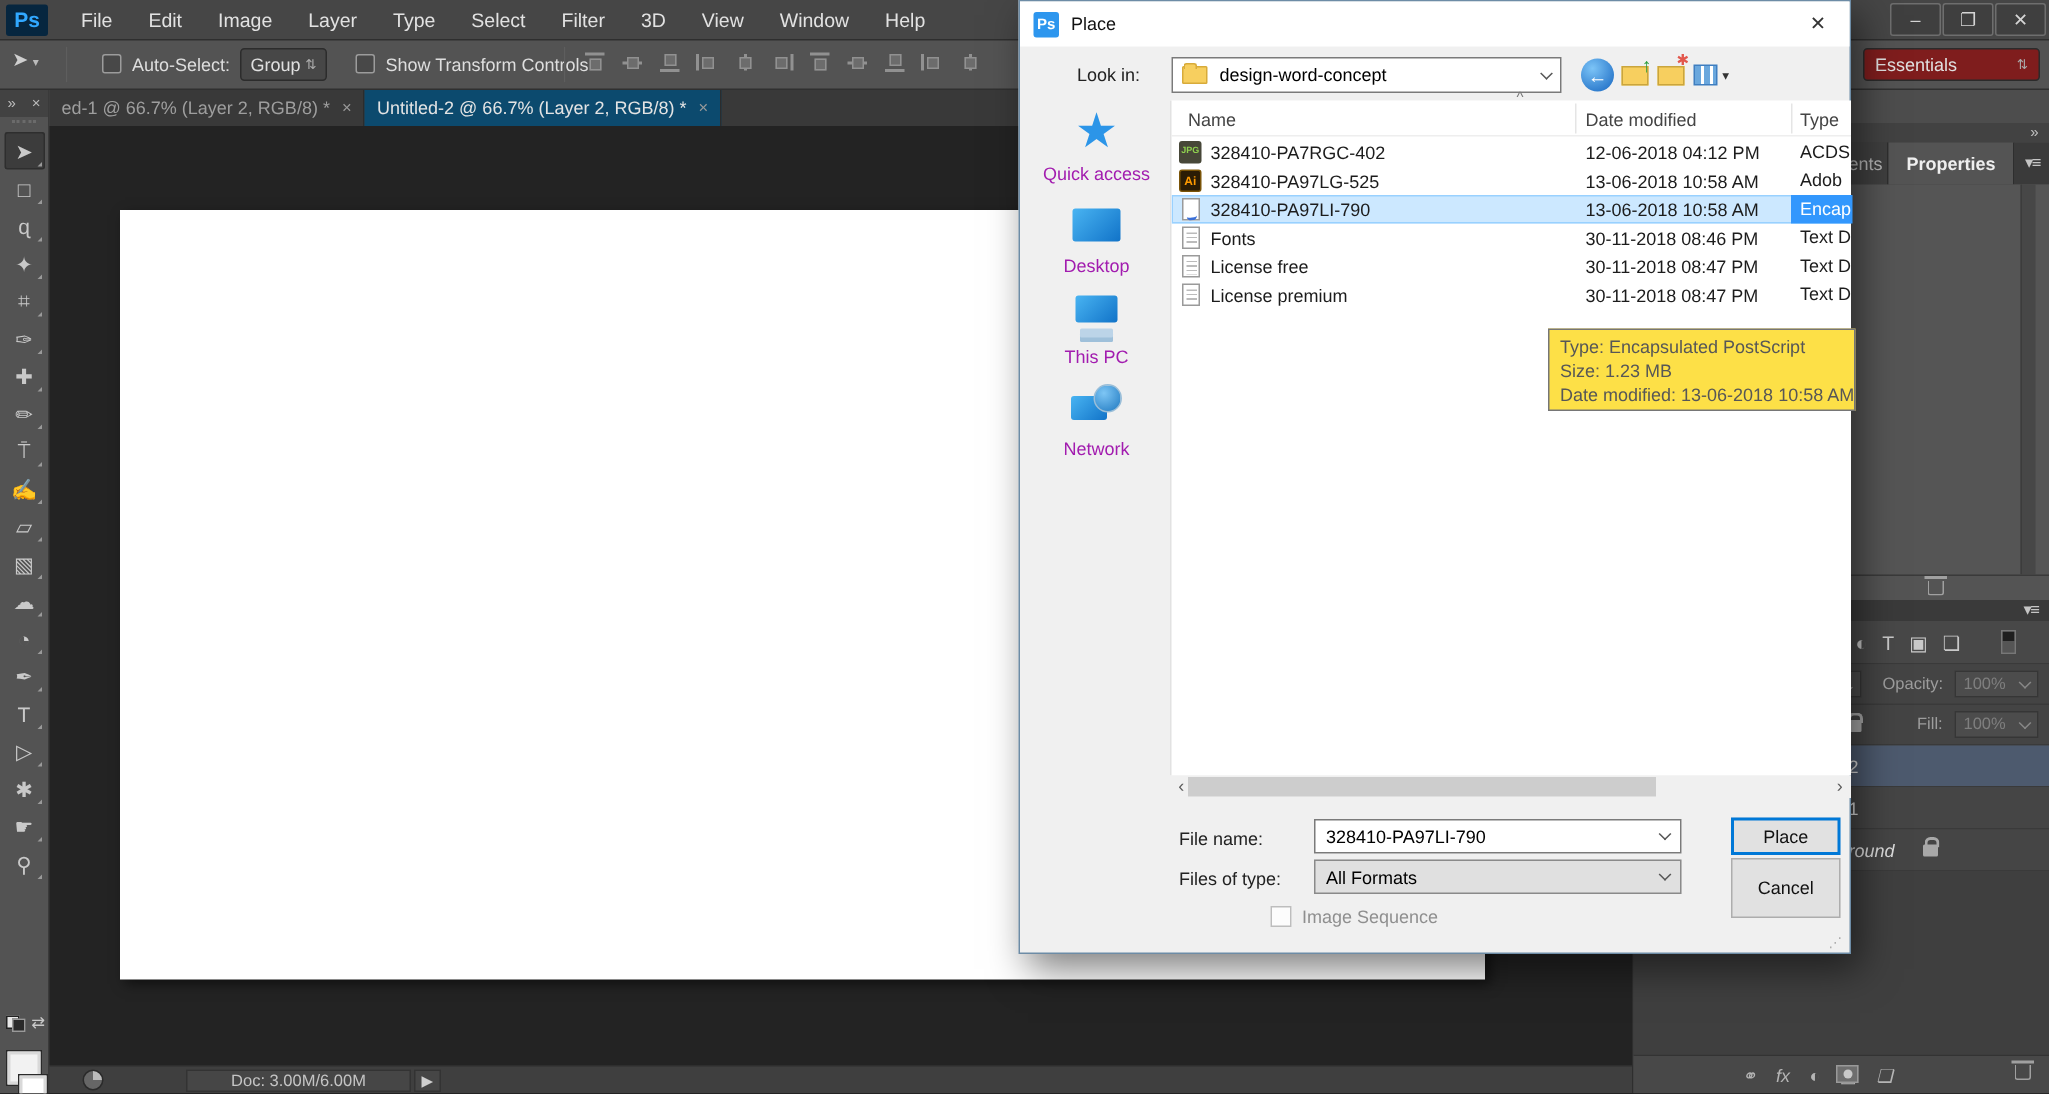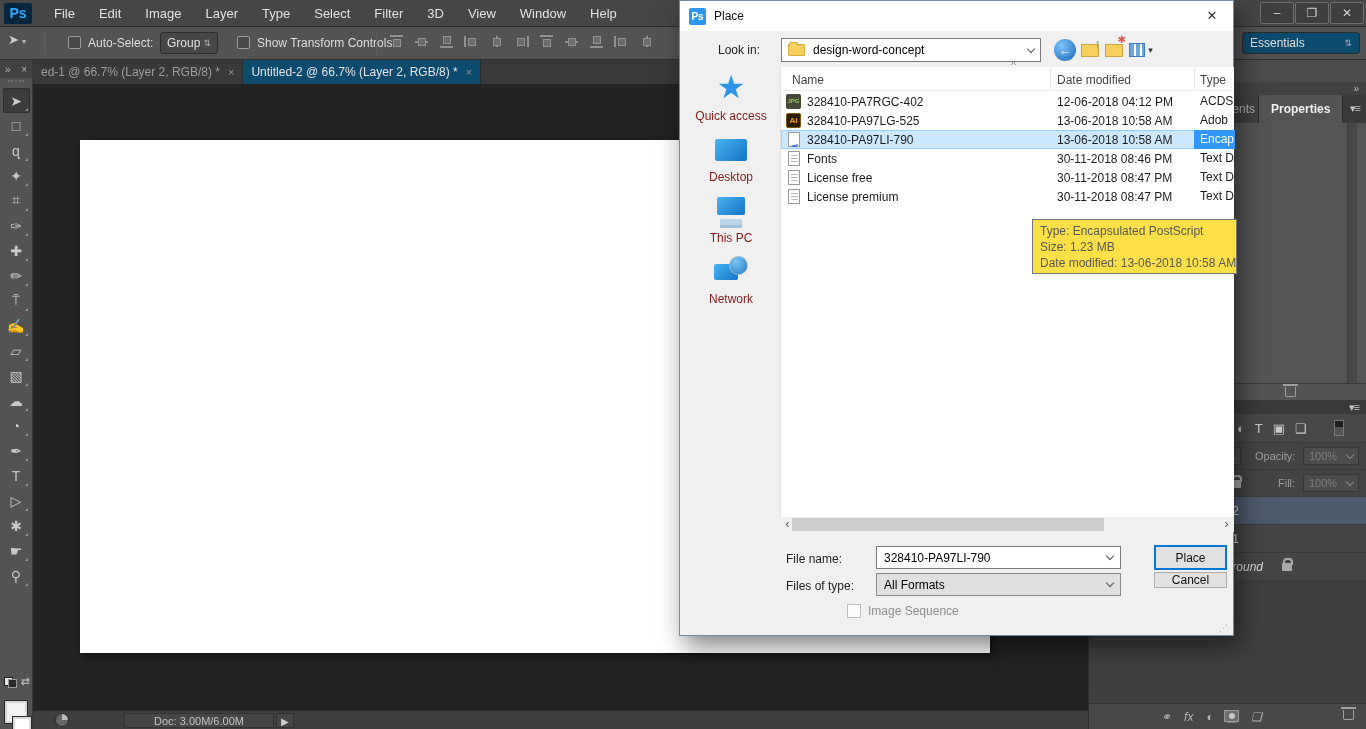--- a/index.html
+++ b/index.html
@@ -31,21 +31,21 @@
   .alico[class*="bottom"]::before{bottom:1px;left:2px;right:2px;height:2px;}
   .alico[class*="bottom"]::after{bottom:5px;left:5px;}
   .alico[class*="vertical-centers"]::before{top:7px;left:2px;right:2px;height:2px;}
   .alico[class*="vertical-centers"]::after{top:4px;left:5px;}
   .alico[class*="left"]::before{left:1px;top:2px;bottom:2px;width:2px;}
   .alico[class*="left"]::after{left:5px;top:4px;}
   .alico[class*="right"]::before{right:1px;top:2px;bottom:2px;width:2px;}
   .alico[class*="right"]::after{right:5px;top:4px;}
   .alico[class*="horizontal-centers"]::before{left:8px;top:2px;bottom:2px;width:2px;}
   .alico[class*="horizontal-centers"]::after{left:5px;top:4px;}
-  #workspace-btn{position:absolute;right:6px;top:5px;width:118px;height:22px;background:#0c4a6e;border:1px solid #2b2b2b;border-radius:3px;color:#e0e0e0;display:flex;align-items:center;justify-content:space-between;padding:0 7px;font-size:12px;}
+  #workspace-btn{position:absolute;right:6px;top:5px;width:118px;height:22px;background:#7f1d1d;border:1px solid #2b2b2b;border-radius:3px;color:#e0e0e0;display:flex;align-items:center;justify-content:space-between;padding:0 7px;font-size:12px;}
 
   
   #tabbar{position:absolute;left:33px;top:60px;width:1055px;height:24px;background:#393939;display:flex;align-items:flex-end;}
   .doc-tab{height:24px;display:flex;align-items:center;padding:0 8px;font-size:12px;background:#393939;color:#9e9e9e;border-right:1px solid #2c2c2c;white-space:nowrap;}
   .doc-tab.active{background:#0c4a6e;color:#e4e4e4;}
   .doc-tab .tclose{margin-left:8px;color:#9a9a9a;font-size:11px;}
 
   
   #toolbar{position:absolute;left:0;top:60px;width:33px;height:669px;background:#535353;border-right:1px solid #3a3a3a;}
   #toolbar-head{height:18px;display:flex;align-items:center;justify-content:space-between;padding:0 5px;background:#424242;color:#bbb;font-size:10px;}
@@ -127,21 +127,21 @@
   #nav-back{left:374px;width:22px;height:22px;border-radius:50%;background:radial-gradient(circle at 35% 30%,#7cc4f7,#1565c0);color:#fff;font-size:13px;font-weight:bold;}
   #nav-up{left:399px;width:22px;height:22px;}
   #nav-up .mini-folder{position:relative;width:18px;height:13px;background:#f7cf5f;border:1px solid #caa53d;}
   #nav-up .up-arrow{position:absolute;top:-3px;right:0px;color:#2e9e3f;font-weight:bold;font-size:13px;}
   #nav-newfolder{left:423px;width:22px;height:22px;}
   #nav-newfolder .mini-folder{position:relative;width:18px;height:13px;background:#f7cf5f;border:1px solid #caa53d;}
   #nav-newfolder .nf-star{position:absolute;top:-5px;right:-1px;color:#e2574c;font-size:10px;}
   #nav-views{left:446px;width:30px;height:22px;gap:3px;}
   .views-grid{width:16px;height:14px;border:1px solid #3f7ec0;background-image:repeating-linear-gradient(90deg,#6aa7dd 0 4px,#fff 4px 6px),repeating-linear-gradient(#6aa7dd 0 3px,#fff 3px 5px);}
   #dlg-sidebar{position:absolute;left:4px;top:66px;width:94px;height:452px;display:flex;flex-direction:column;align-items:center;padding-top:4px;}
-  .side-item{width:90px;height:60px;margin-bottom:1px;text-align:center;color:#7f1d1d;font-size:12px;}
+  .side-item{width:90px;height:60px;margin-bottom:1px;text-align:center;color:#a21caf;font-size:12px;}
   .side-item .si{position:relative;width:38px;height:36px;margin:0 auto 2px;}
   .side-item[data-kind="quick"] .si::after{content:"★";position:absolute;left:0;right:0;top:-2px;color:#2c95e8;font-size:32px;line-height:36px;}
   .side-item[data-kind="desktop"] .si::before{content:"";position:absolute;left:3px;top:7px;width:32px;height:22px;border-radius:2px;background:linear-gradient(135deg,#49b4f2,#1173c8);}
   .side-item[data-kind="libraries"] .si::before{content:"";position:absolute;left:4px;top:6px;width:30px;height:22px;background:#fbd267;border-radius:2px;}
   .side-item[data-kind="libraries"] .si::after{content:"";position:absolute;left:4px;top:3px;width:13px;height:5px;background:#f0bc3e;border-radius:2px 2px 0 0;}
   .side-item[data-kind="pc"] .si::before{content:"";position:absolute;left:5px;top:4px;width:28px;height:18px;border-radius:2px;background:linear-gradient(135deg,#49b4f2,#1173c8);}
   .side-item[data-kind="pc"] .si::after{content:"";position:absolute;left:8px;bottom:4px;width:22px;height:6px;background:#bcd4e8;border-radius:1px;box-shadow:0 3px 0 #9fc0da;}
   .side-item[data-kind="network"] .si::before{content:"";position:absolute;left:2px;top:10px;width:24px;height:16px;border-radius:2px;background:linear-gradient(135deg,#49b4f2,#1173c8);}
   .side-item[data-kind="network"] .si::after{content:"";position:absolute;right:2px;top:2px;width:17px;height:17px;border-radius:50%;background:radial-gradient(circle at 35% 30%,#7ec6f5,#1e78c0);border:1px solid #9abed8;}
   #file-list{position:absolute;left:100px;top:66px;width:454px;height:450px;background:#fff;border-left:1px solid #e2e2e2;}
@@ -172,21 +172,21 @@
   #hscroll{position:absolute;left:100px;top:516px;width:454px;height:15px;background:#f0f0f0;}
   .scr-arrow{position:absolute;top:0;width:15px;height:15px;color:#5a5a5a;font-size:12px;text-align:center;line-height:14px;}
   #scr-left{left:0;}
   #scr-right{right:0;}
   #scr-thumb{position:absolute;left:12px;top:1px;width:312px;height:13px;background:#cdcdcd;}
   #fn-label{position:absolute;left:106px;top:551px;font-size:12px;color:#222;}
   #fn-combo{position:absolute;left:196px;top:545px;width:245px;height:23px;background:#fff;border:1px solid #7a7a7a;display:flex;align-items:center;justify-content:space-between;padding:0 7px;font-size:12px;}
   #ft-label{position:absolute;left:106px;top:578px;font-size:12px;color:#222;}
   #ft-combo{position:absolute;left:196px;top:572px;width:245px;height:23px;background:#e0e0e0;border:1px solid #8a8a8a;display:flex;align-items:center;justify-content:space-between;padding:0 7px;font-size:12px;}
   #place-btn{position:absolute;left:474px;top:544px;width:73px;height:25px;background:#e1e1e1;border:2px solid #0078d7;font-size:12px;color:#111;display:flex;align-items:center;justify-content:center;}
-  #cancel-btn{position:absolute;left:474px;top:571px;width:73px;height:16px;background:#e1e1e1;border:1px solid #adadad;font-size:12px;color:#111;display:flex;align-items:center;justify-content:center;}
+  #cancel-btn{position:absolute;left:474px;top:571px;width:73px;height:40px;background:#e1e1e1;border:1px solid #adadad;font-size:12px;color:#111;display:flex;align-items:center;justify-content:center;}
   #imgseq{position:absolute;left:167px;top:603px;display:flex;align-items:center;gap:7px;color:#8f8f8f;font-size:12px;}
   #imgseq .dlg-cb{width:14px;height:14px;background:#fcfcfc;border:1px solid #bdbdbd;}
   #dlg-grip{position:absolute;right:4px;bottom:2px;color:#aaa;font-size:9px;letter-spacing:1px;}
 </style>
 </head>
 <body>
 
 <div id="app">
 
   <div id="menubar">

